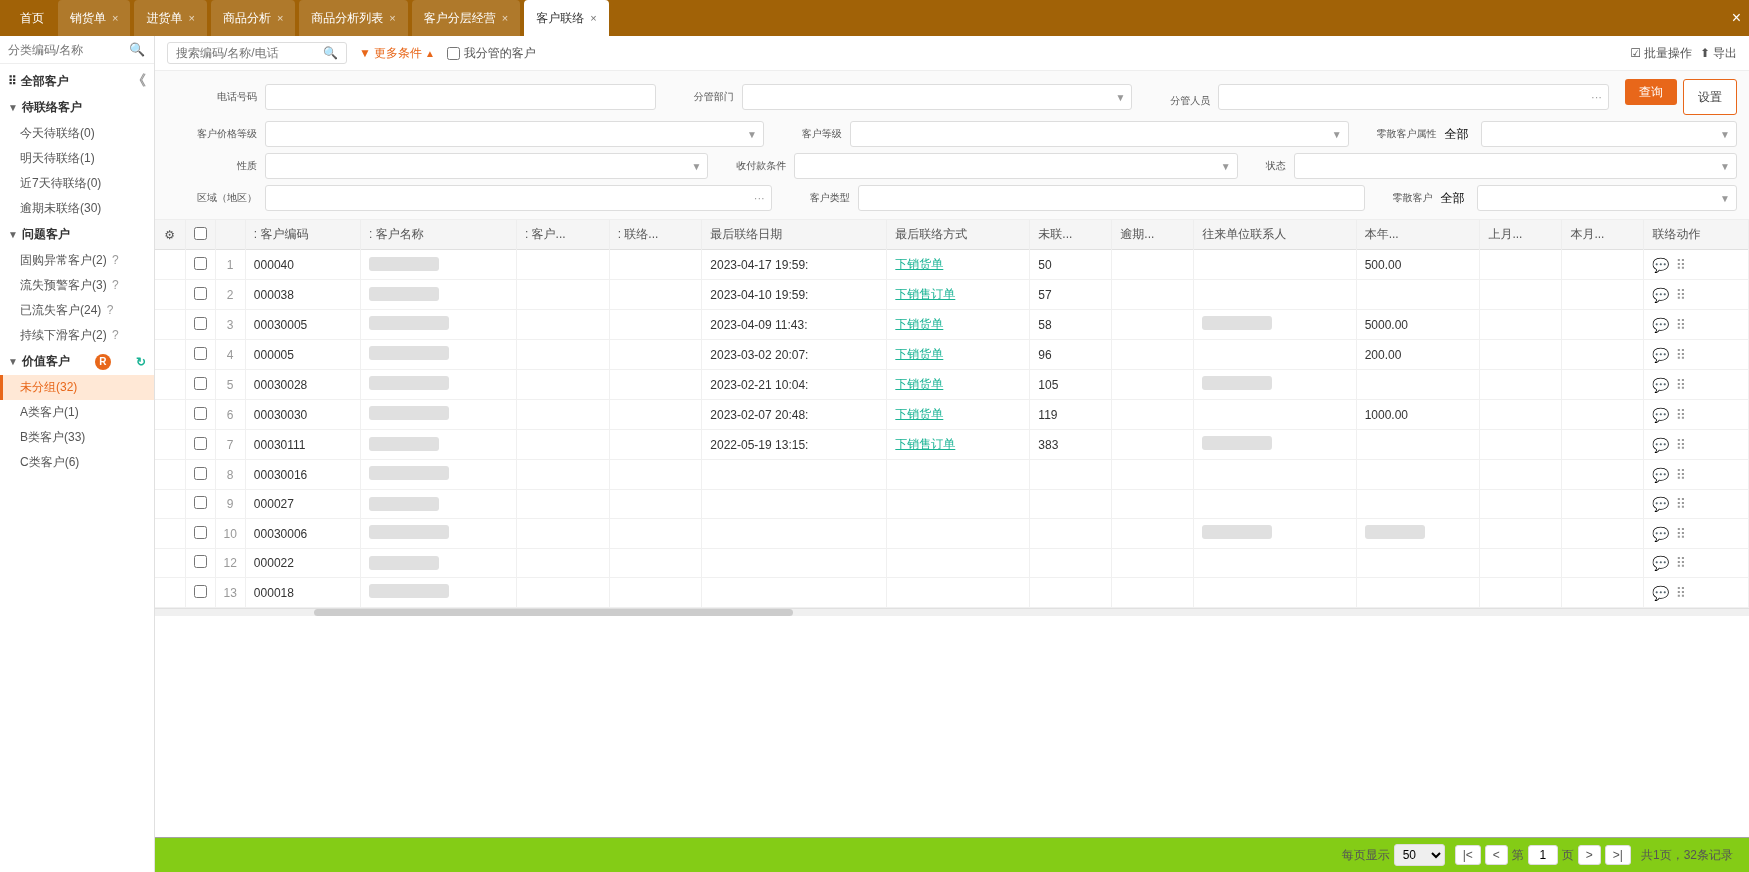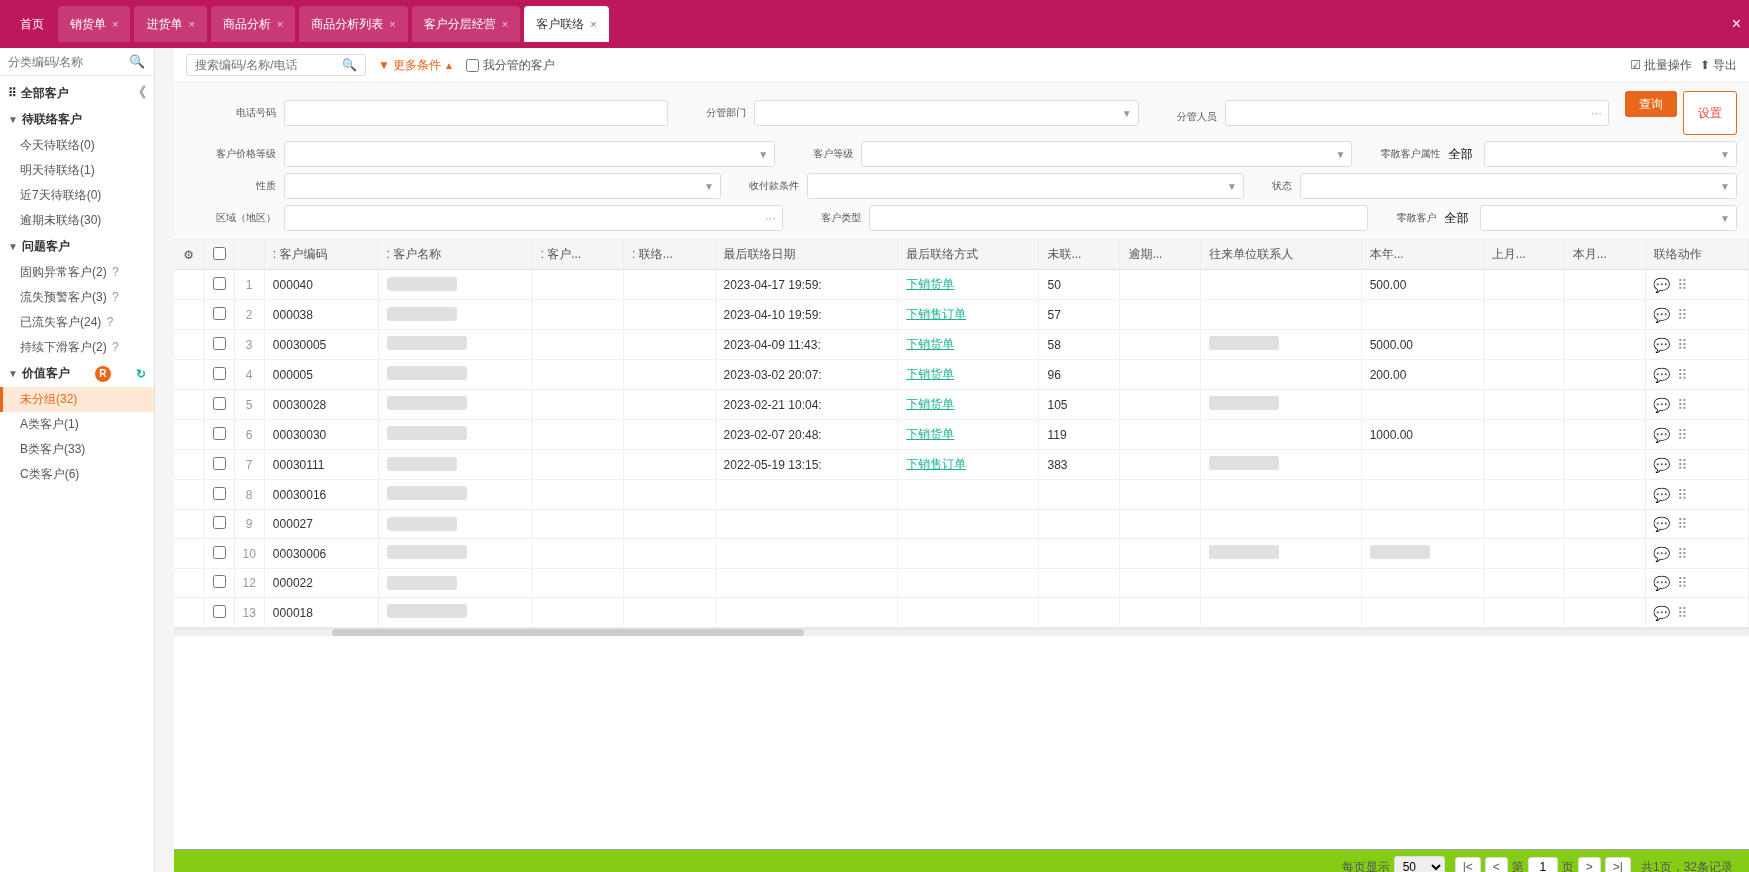--- a/index.html
+++ b/index.html
@@ -2,22 +2,22 @@
 <html><head>
   <meta charset="utf-8">
   <style>
     * { box-sizing: border-box; margin: 0; padding: 0; font-family: 'Microsoft YaHei', Arial, sans-serif; font-size: 12px; }
     body { background: #f5f5f5; overflow: hidden; }
 
     
     .top-nav {
       display: flex;
       align-items: center;
-      background: #be185d;
-      height: 48px;
+      background: #a16207;
+      height: 36px;
       padding: 0 8px;
       gap: 2px;
       justify-content: center;
     }
     .top-nav .nav-tab {
       display: flex;
       align-items: center;
       padding: 0 12px;
       height: 36px;
       color: white;
@@ -48,21 +48,20 @@
       margin-left: auto;
       color: white;
       font-size: 16px;
       cursor: pointer;
     }
 
     
     .main-layout {
       display: flex;
       height: calc(100vh - 36px);
-      gap: 19px;
     }
 
     
     .sidebar {
       width: 155px;
       min-width: 155px;
       background: white;
       border-right: 1px solid #e0e0e0;
       display: flex;
       flex-direction: column;
@@ -263,27 +262,27 @@
       color: white;
       border: none;
       border-radius: 3px;
       padding: 4px 14px;
       cursor: pointer;
       font-size: 12px;
       height: 26px;
     }
     .btn-reset {
       background: white;
-      color: #ef4444;
+      color: #404040;
       border: 1px solid #e8671a;
       border-radius: 3px;
       padding: 4px 14px;
       cursor: pointer;
       font-size: 12px;
-      height: 44px;
+      height: 36px;
     }
 
     
     .table-container {
       flex: 1;
       overflow-y: auto;
       overflow-x: auto;
     }
     table {
       width: 100%;

